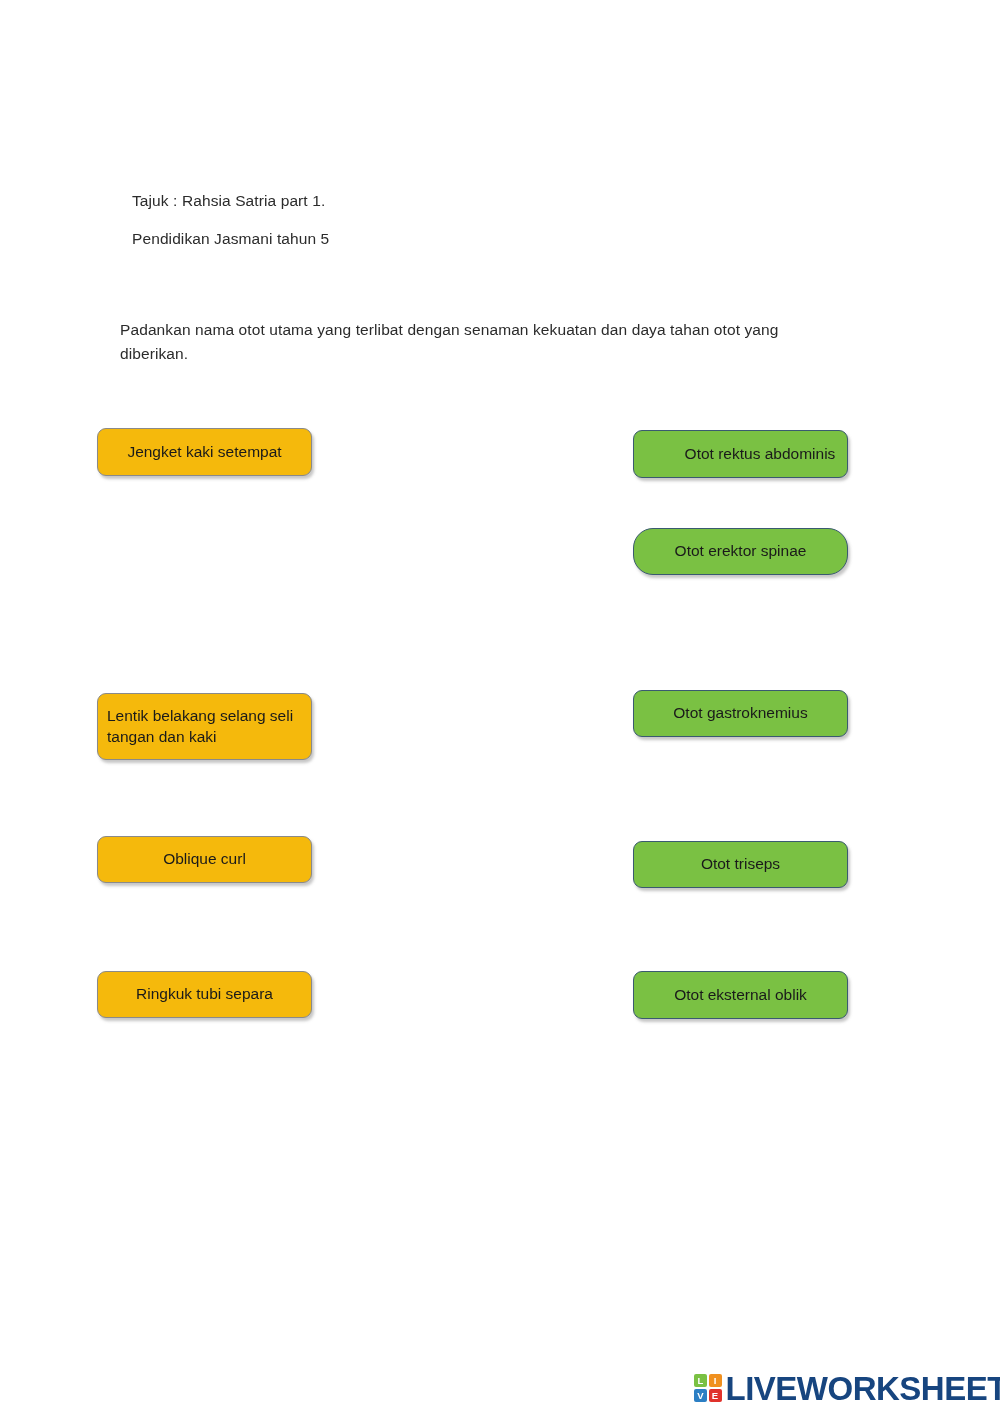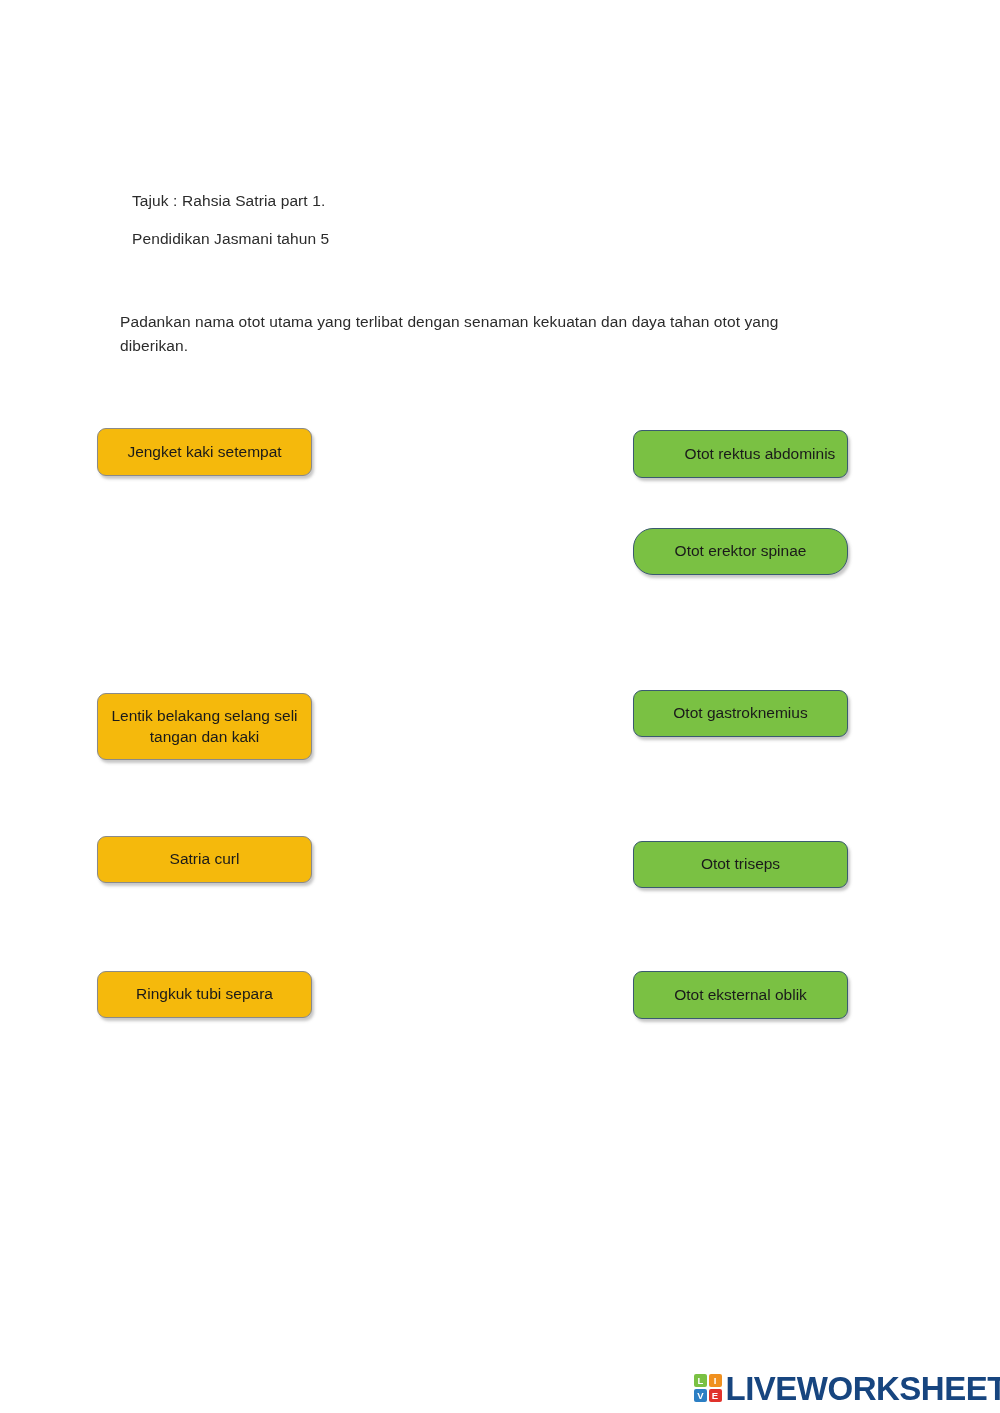--- a/index.html
+++ b/index.html
@@ -33,21 +33,21 @@
   .header-line {
     font-size: 15.5px;
     line-height: 1.0;
     color: #2b2b2b;
     margin: 0 0 22px 12px;
     letter-spacing: 0.1px;
   }
   .instruction {
     position: absolute;
     left: 120px;
-    top: 310px;
+    top: 318px;
     width: 720px;
     font-size: 15.5px;
     line-height: 1.55;
     color: #2b2b2b;
     margin: 0;
     letter-spacing: 0.1px;
   }
 
   
   .columns {
@@ -66,21 +66,21 @@
   }
 
   .box {
     position: absolute;
     box-sizing: border-box;
     width: 215px;
     border-radius: 9px;
     display: flex;
     align-items: center;
     justify-content: center;
-    text-align: center;
+    text-align: left;
     font-size: 15.5px;
     line-height: 1.32;
     color: #1a1a1a;
     padding: 4px 9px;
     box-shadow: 2px 3px 3px rgba(120, 120, 120, 0.42);
   }
 
   .box-left {
     left: 97px;
     background: #f5b90c;
@@ -168,21 +168,21 @@
   <div class="columns">
 
     <div class="col">
       <div class="box box-left l1">
         <span class="label">Jengket kaki setempat</span>
       </div>
       <div class="box box-left l3">
         <span class="label">Lentik belakang selang seli tangan dan kaki</span>
       </div>
       <div class="box box-left l4">
-        <span class="label">Satria curl</span>
+        <span class="label">Oblique curl</span>
       </div>
       <div class="box box-left l5">
         <span class="label">Ringkuk tubi separa</span>
       </div>
     </div>
 
     <div class="col">
       <div class="box box-right r1">
         <span class="label">Otot rektus abdominis</span>
       </div>

